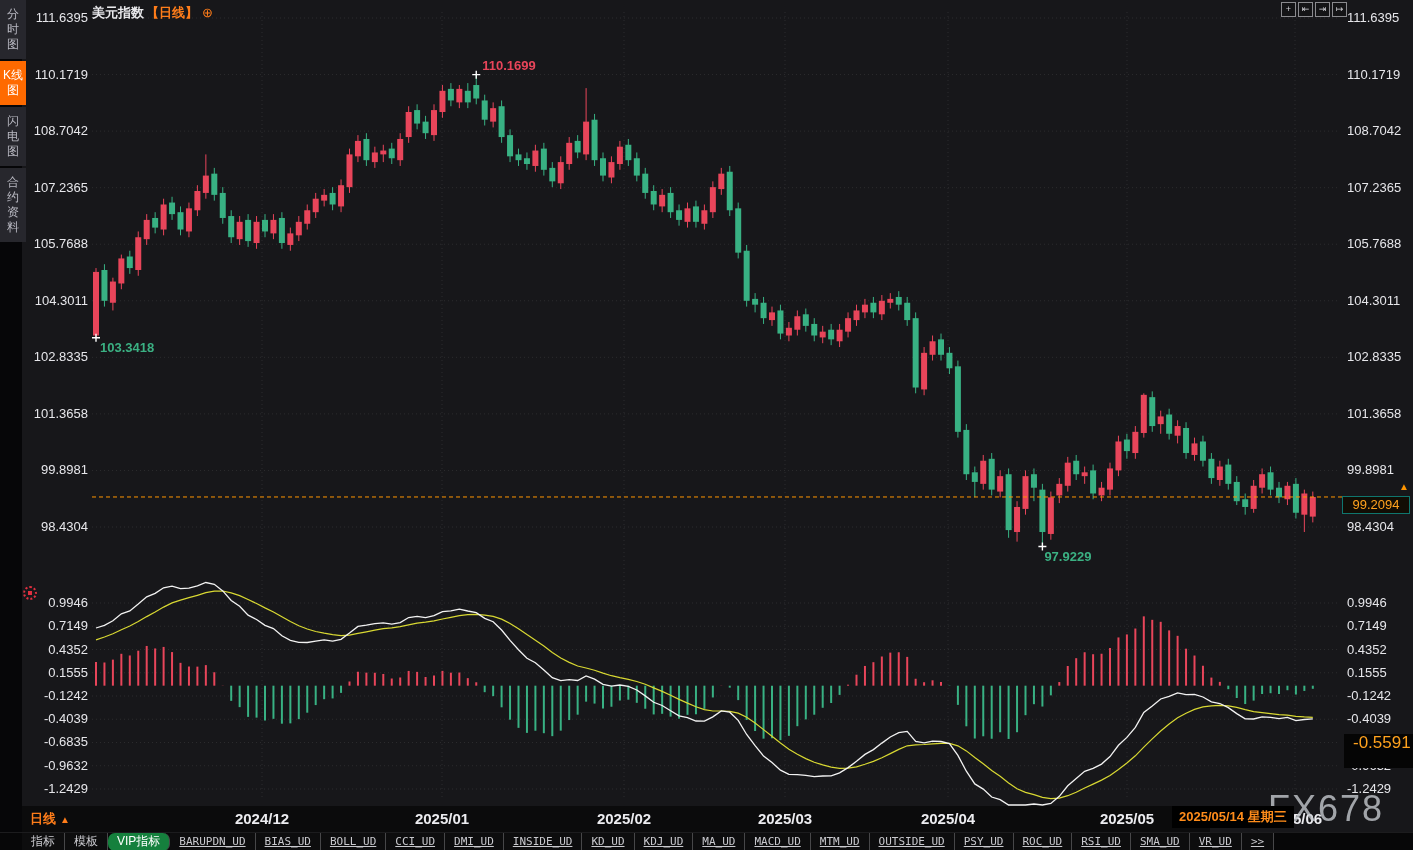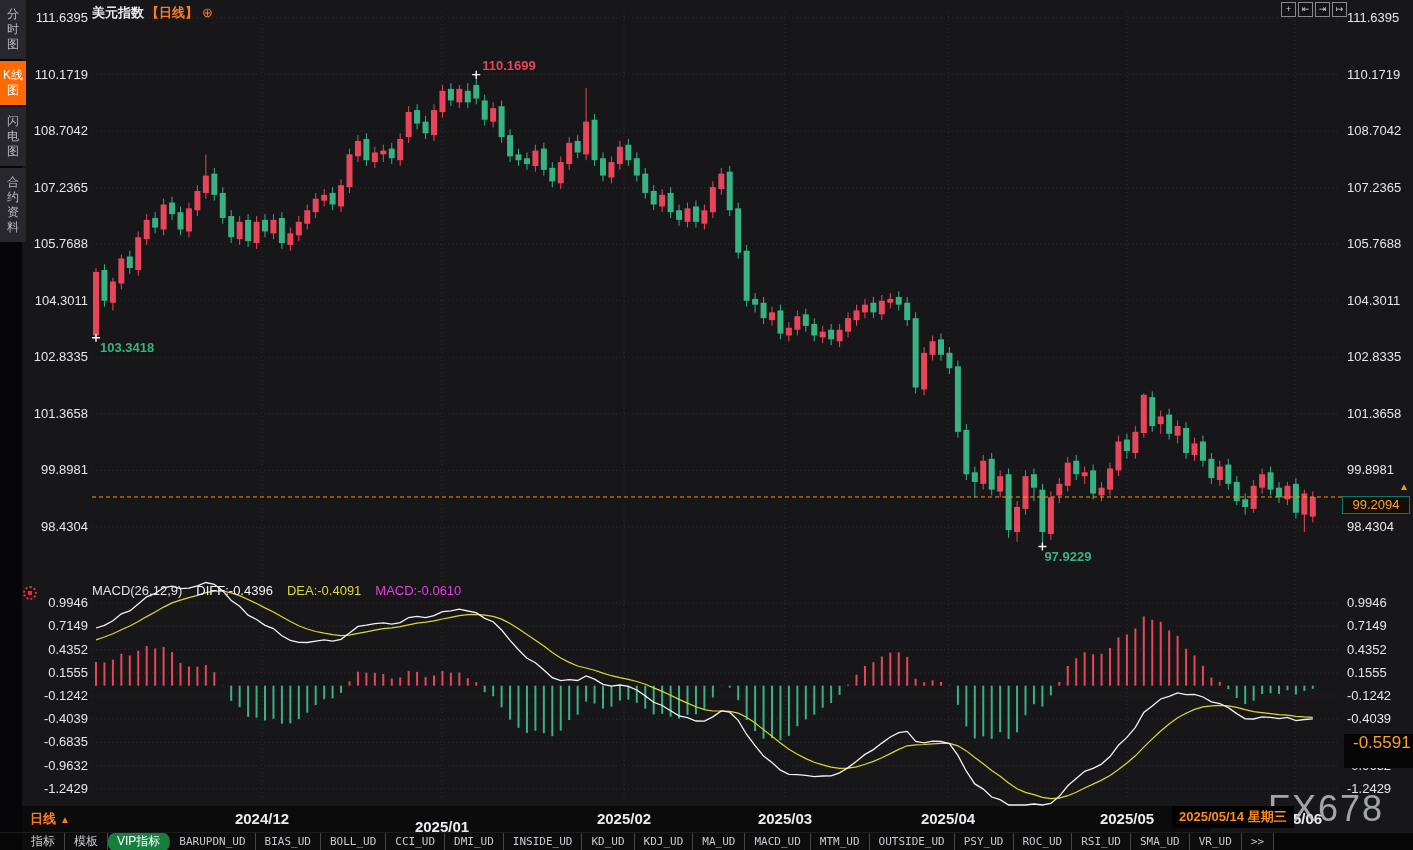--- a/index.html
+++ b/index.html
@@ -49,21 +49,21 @@
   
   .annot{position:absolute;font-size:13px;font-weight:bold;z-index:3;}
   
   #watermark{position:absolute;left:1268px;top:788px;font-size:36px;letter-spacing:2px;
              color:rgba(196,200,205,0.8);z-index:6;pointer-events:none;}
   
   #tab-bar{position:absolute;left:0;top:832px;width:1413px;height:18px;background:#070708;
            border-top:1px solid #1c1c1e;z-index:8;display:flex;align-items:stretch;padding-left:22px;}
   .tab{color:#c9c9ce;font-size:12px;line-height:17px;padding:0 9px;border-right:1px solid #474749;
        background:#0d0d0e;cursor:pointer;white-space:nowrap;}
-  .tab.mono{font-family:"DejaVu Sans Mono",monospace;font-size:11px;}
+  .tab.mono{font-family:"DejaVu Sans Mono",monospace;font-size:11px;text-decoration:underline;}
   .tab.active{background:#15803d;color:#fff;border-radius:7px;}
   #chart-svg{position:absolute;left:0;top:0;z-index:1;}
 </style>
 </head>
 <body>
 
 <div id="app">
   <svg id="chart-svg" width="1413" height="850">
       <line x1="92" y1="18" x2="1340" y2="18" stroke="#2c2c2e" stroke-width="1" stroke-dasharray="1 3"></line>
       <line x1="92" y1="74.55255846348372" x2="1340" y2="74.55255846348372" stroke="#2c2c2e" stroke-width="1" stroke-dasharray="1 3"></line>
@@ -546,35 +546,29 @@
   </div>
 
   <div id="tr-toolbar">
       <div class="tr-icon">+</div>
       <div class="tr-icon">⇤</div>
       <div class="tr-icon">⇥</div>
       <div class="tr-icon">↦</div>
     </div>
 
   <div id="macd-gear"></div>
-  <div id="macd-header">
-    <span class="m-params">MACD(26,12,9)</span>
-    <span class="m-diff">DIFF:-0.4396</span>
-    <span class="m-dea">DEA:-0.4091</span>
-    <span class="m-macd">MACD:-0.0610</span>
-  </div>
 
   <div id="price-badge">99.2094</div>
   <div id="price-arrow">▲</div>
   <div id="macd-badge">-0.5591</div>
 
   <div id="x-axis-row">
     <div id="period-pill"><span>日线</span><span class="tri">▲</span></div>
   <div class="x-label" style="left: 262px;">2024/12</div>
-      <div class="x-label" style="left: 442px; margin-top: 8px;">2025/01</div>
+      <div class="x-label" style="left: 442px;">2025/01</div>
       <div class="x-label" style="left: 624px;">2025/02</div>
       <div class="x-label" style="left: 785px;">2025/03</div>
       <div class="x-label" style="left: 948px;">2025/04</div>
       <div class="x-label" style="left: 1127px;">2025/05</div>
       <div class="x-label" style="left: 1295px;">2025/06</div>
     </div>
   <div id="date-badge">2025/05/14 星期三</div>
   <div id="watermark">FX678</div>
 
   <div id="tab-bar">

